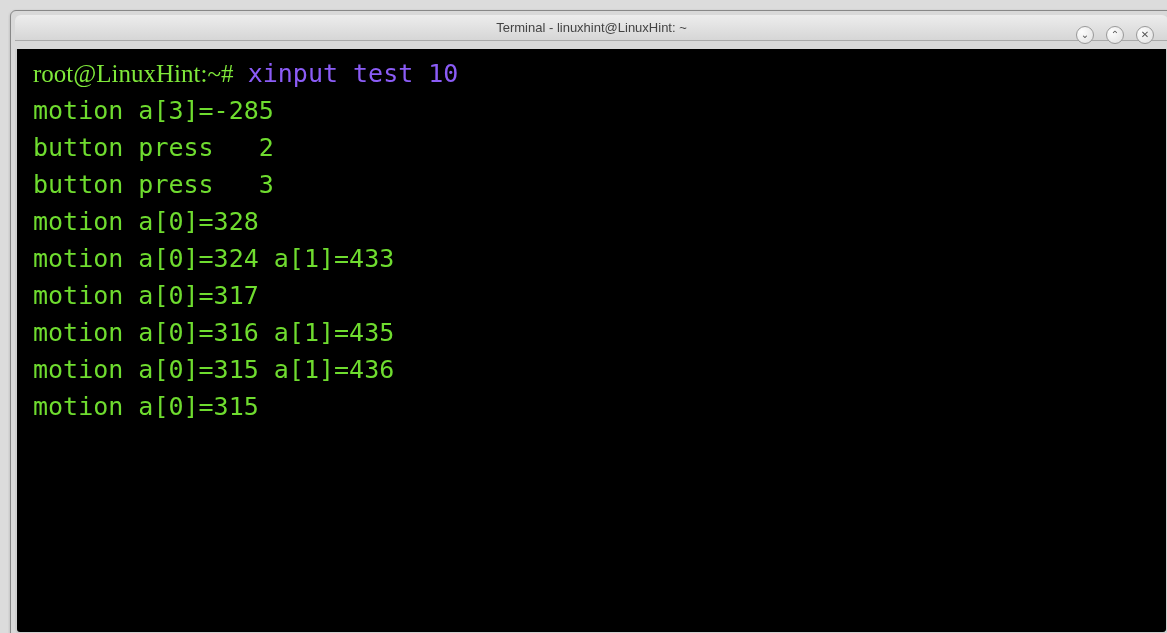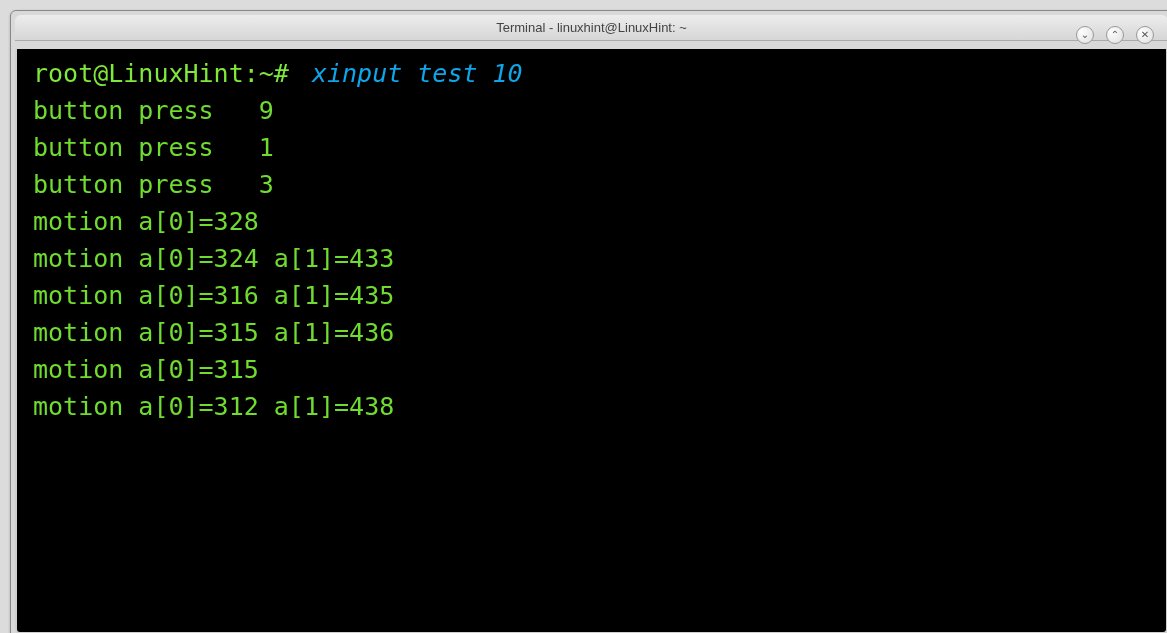--- a/index.html
+++ b/index.html
@@ -68,42 +68,42 @@
     border-top: none;
   }
   .term-line {
     font-family: "DejaVu Sans Mono", "Liberation Mono", monospace;
     font-size: 25px;
     line-height: 1.32;
     white-space: pre;
     color: #6fdc2f;
     font-weight: 500;
   }
-  .prompt { color: #7fe83a; }
-  .cmd { color: #0ea5e9; font-style: italic; }
+  .prompt { color: #7fe83a; font-family: Liberation Serif, serif; }
+  .cmd { color: #8b5cf6; }
 </style>
 </head>
 <body>
 
 <div class="window">
   <div class="titlebar">
     <div class="title">Terminal - linuxhint@LinuxHint: ~</div>
     <div class="win-controls">
       <div class="win-btn">⌄</div>
       <div class="win-btn">⌃</div>
       <div class="win-btn">✕</div>
     </div>
   </div>
   <div class="terminal-body">
     <div class="term-line"><span class="prompt">root@LinuxHint:~# </span><span class="cmd">xinput test 10</span></div>
     <div id="output">
-        <div class="term-line">button press   9</div>
-        <div class="term-line">button press   1</div>
+        <div class="term-line">motion a[3]=-285</div>
+        <div class="term-line">button press   2</div>
         <div class="term-line">button press   3</div>
         <div class="term-line">motion a[0]=328</div>
         <div class="term-line">motion a[0]=324 a[1]=433</div>
+        <div class="term-line">motion a[0]=317</div>
         <div class="term-line">motion a[0]=316 a[1]=435</div>
         <div class="term-line">motion a[0]=315 a[1]=436</div>
         <div class="term-line">motion a[0]=315</div>
-        <div class="term-line">motion a[0]=312 a[1]=438</div>
       </div>
   </div>
 </div>
 
 </body></html>

